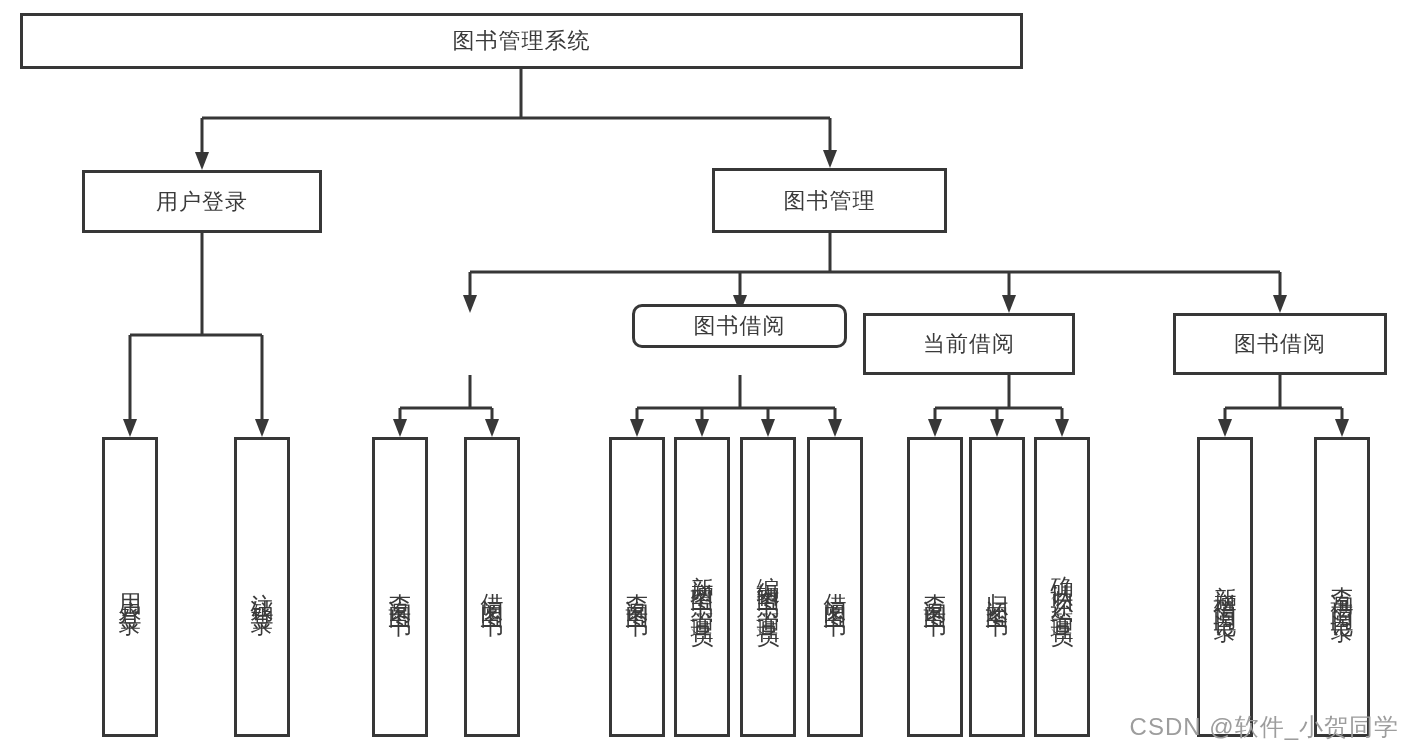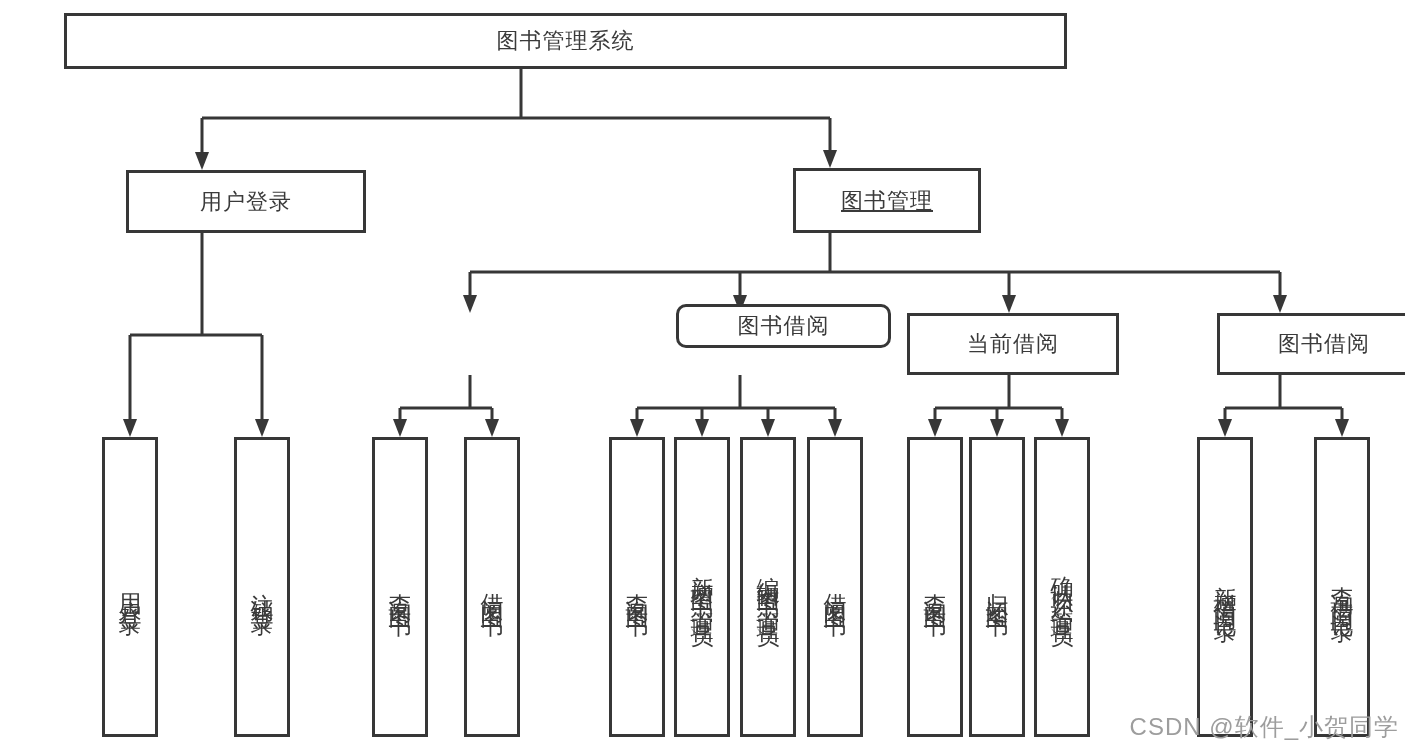--- a/index.html
+++ b/index.html
@@ -44,21 +44,20 @@
     color: var(--text);
     display: flex;
     align-items: center;
     justify-content: center;
     text-align: center;
   }
   .hbox {
     font-size: 22px;
     letter-spacing: 1px;
     line-height: 1;
-    margin-left: 44px;
   }
   .vbox {
     writing-mode: vertical-rl;
     text-orientation: mixed;
     font-size: 23px;
     letter-spacing: 7px;
     line-height: 1;
     padding-top: 4px;
   }
   .watermark {
@@ -104,21 +103,21 @@
         <polygon points="990,419 1004,419 997,437"></polygon>
         <polygon points="1055,419 1069,419 1062,437"></polygon>
         <polygon points="1218,419 1232,419 1225,437"></polygon>
         <polygon points="1335,419 1349,419 1342,437"></polygon>
       </g>
   </svg>
 
   <div class="node hbox" style="left:20px; top:13px; width:1003px; height:56px;">图书管理系统</div>
 
   <div class="node hbox" style="left:82px; top:170px; width:240px; height:63px;">用户登录</div>
-  <div class="node hbox" style="left:749px; top:168px; width:188px; height:65px;text-decoration:underline;">图书管理</div>
+  <div class="node hbox" style="left:712px; top:168px; width:235px; height:65px;">图书管理</div>
 
   <div class="node hbox" style="left:632px; top:304px; width:215px; height:44px;border-radius:10px;">图书借阅</div>
   <div class="node hbox" style="left:863px; top:313px; width:212px; height:62px;">当前借阅</div>
   <div class="node hbox" style="left:1173px; top:313px; width:214px; height:62px;">图书借阅</div>
 
   <div class="node vbox" style="left:102px; top:437px; width:56px; height:300px;">用户登录</div>
   <div class="node vbox" style="left:234px; top:437px; width:56px; height:300px;">注销登录</div>
 
   <div class="node vbox" style="left:372px; top:437px; width:56px; height:300px;">查询图书</div>
   <div class="node vbox" style="left:464px; top:437px; width:56px; height:300px;">借阅图书</div>

